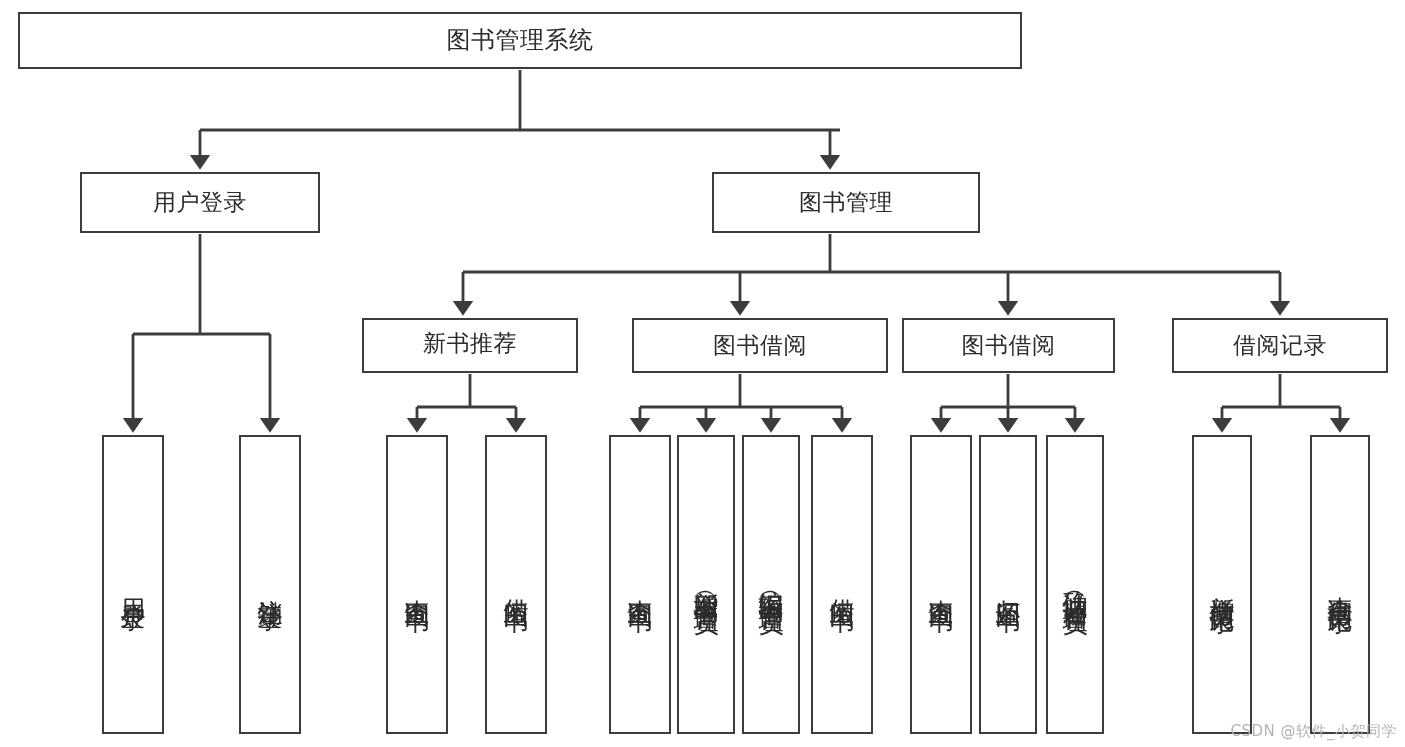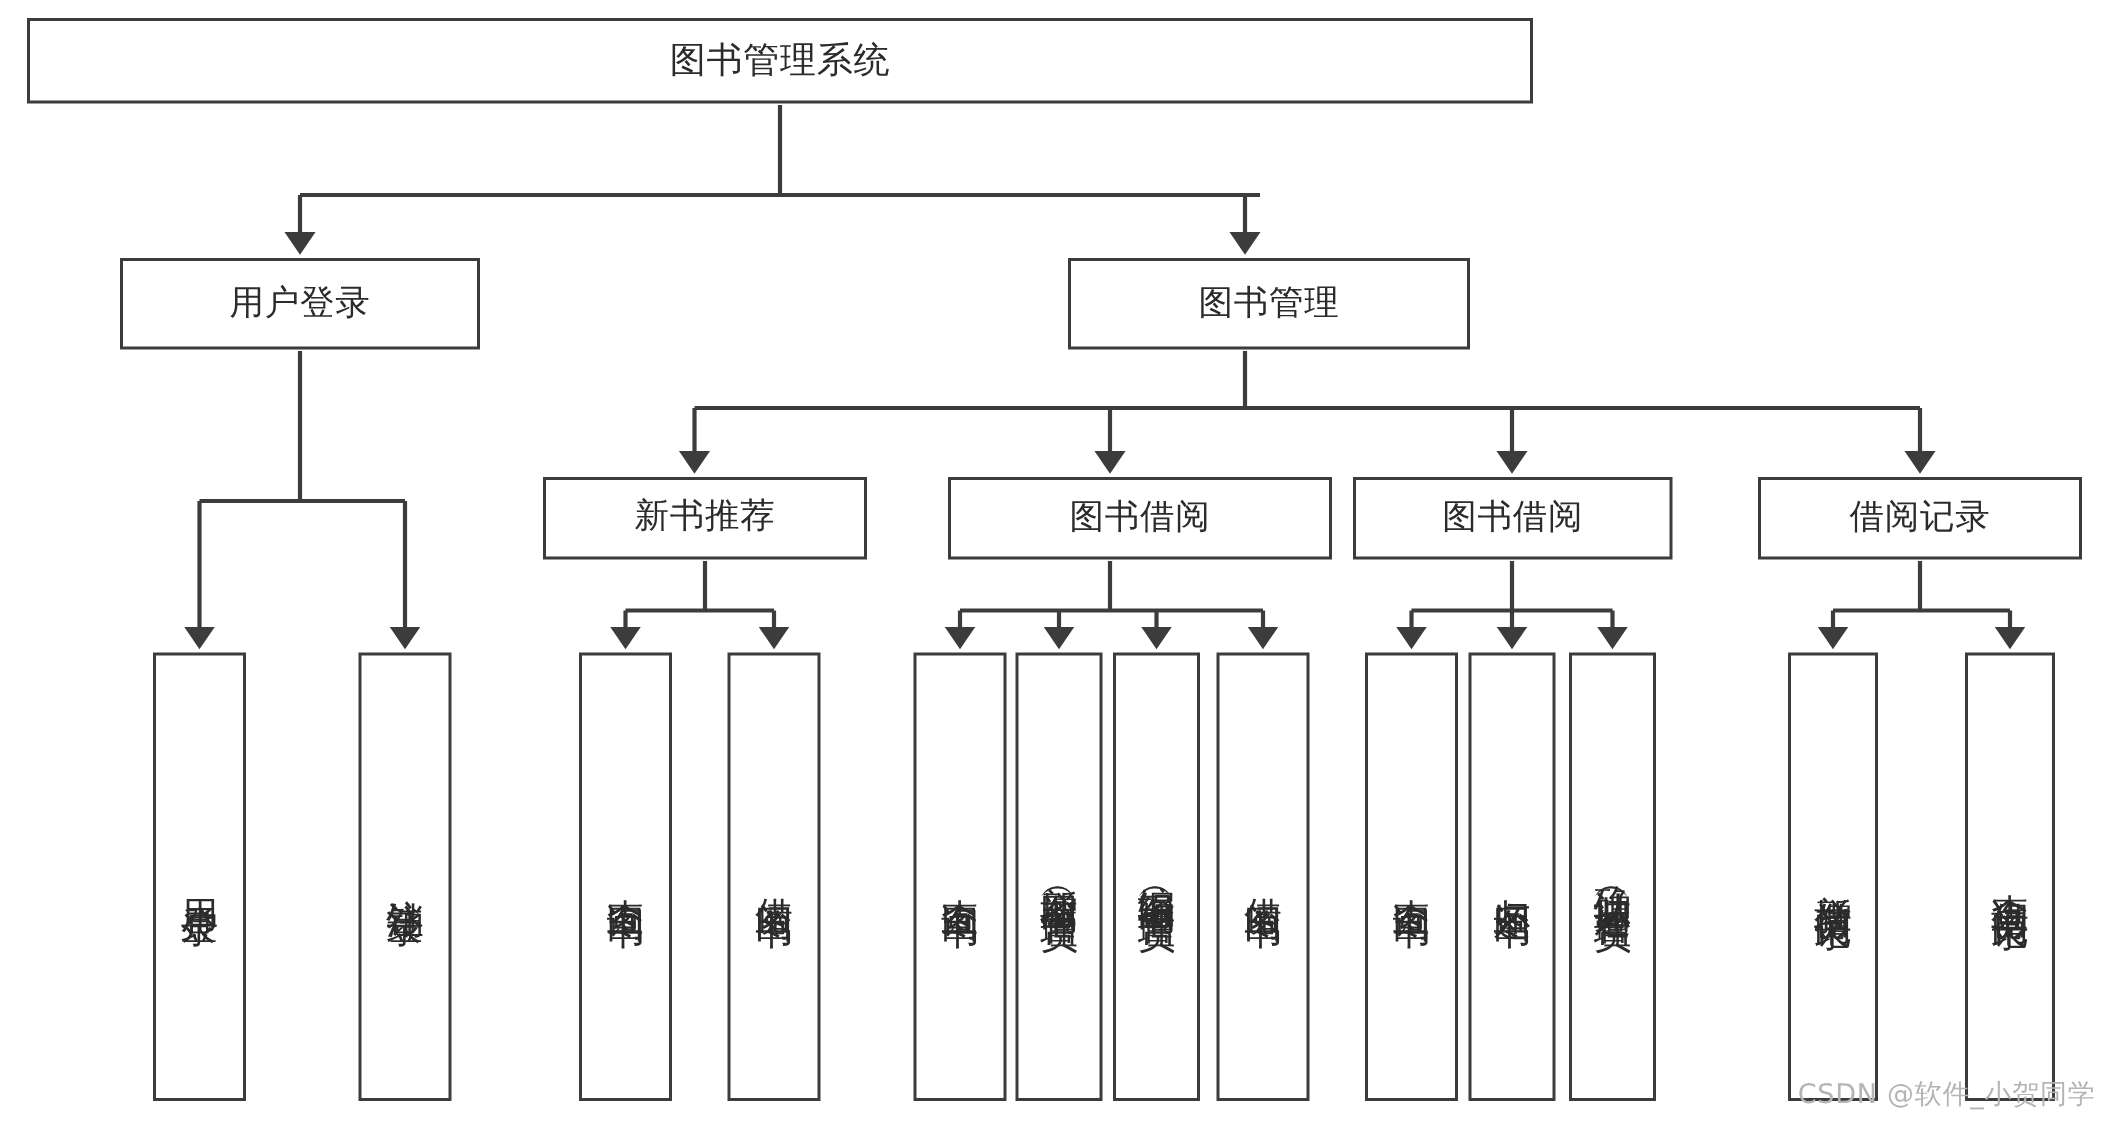--- a/index.html
+++ b/index.html
@@ -33,21 +33,21 @@
     text-orientation:upright;
     font-size:25px;
     letter-spacing:3px;
     line-height:1;
   }
   .leaf{align-items:flex-start;padding-top:0;}
   .leaf .node-label{margin-top:auto;margin-bottom:auto;}
   .watermark{
     position:absolute;
     right:8px;bottom:6px;
-    font-size:18px;
+    font-size:15px;
     color:#b4b4b4;
     white-space:nowrap;
     letter-spacing:0.5px;
   }
 </style>
 </head>
 <body>
 
 <div id="diagram-root">
 

